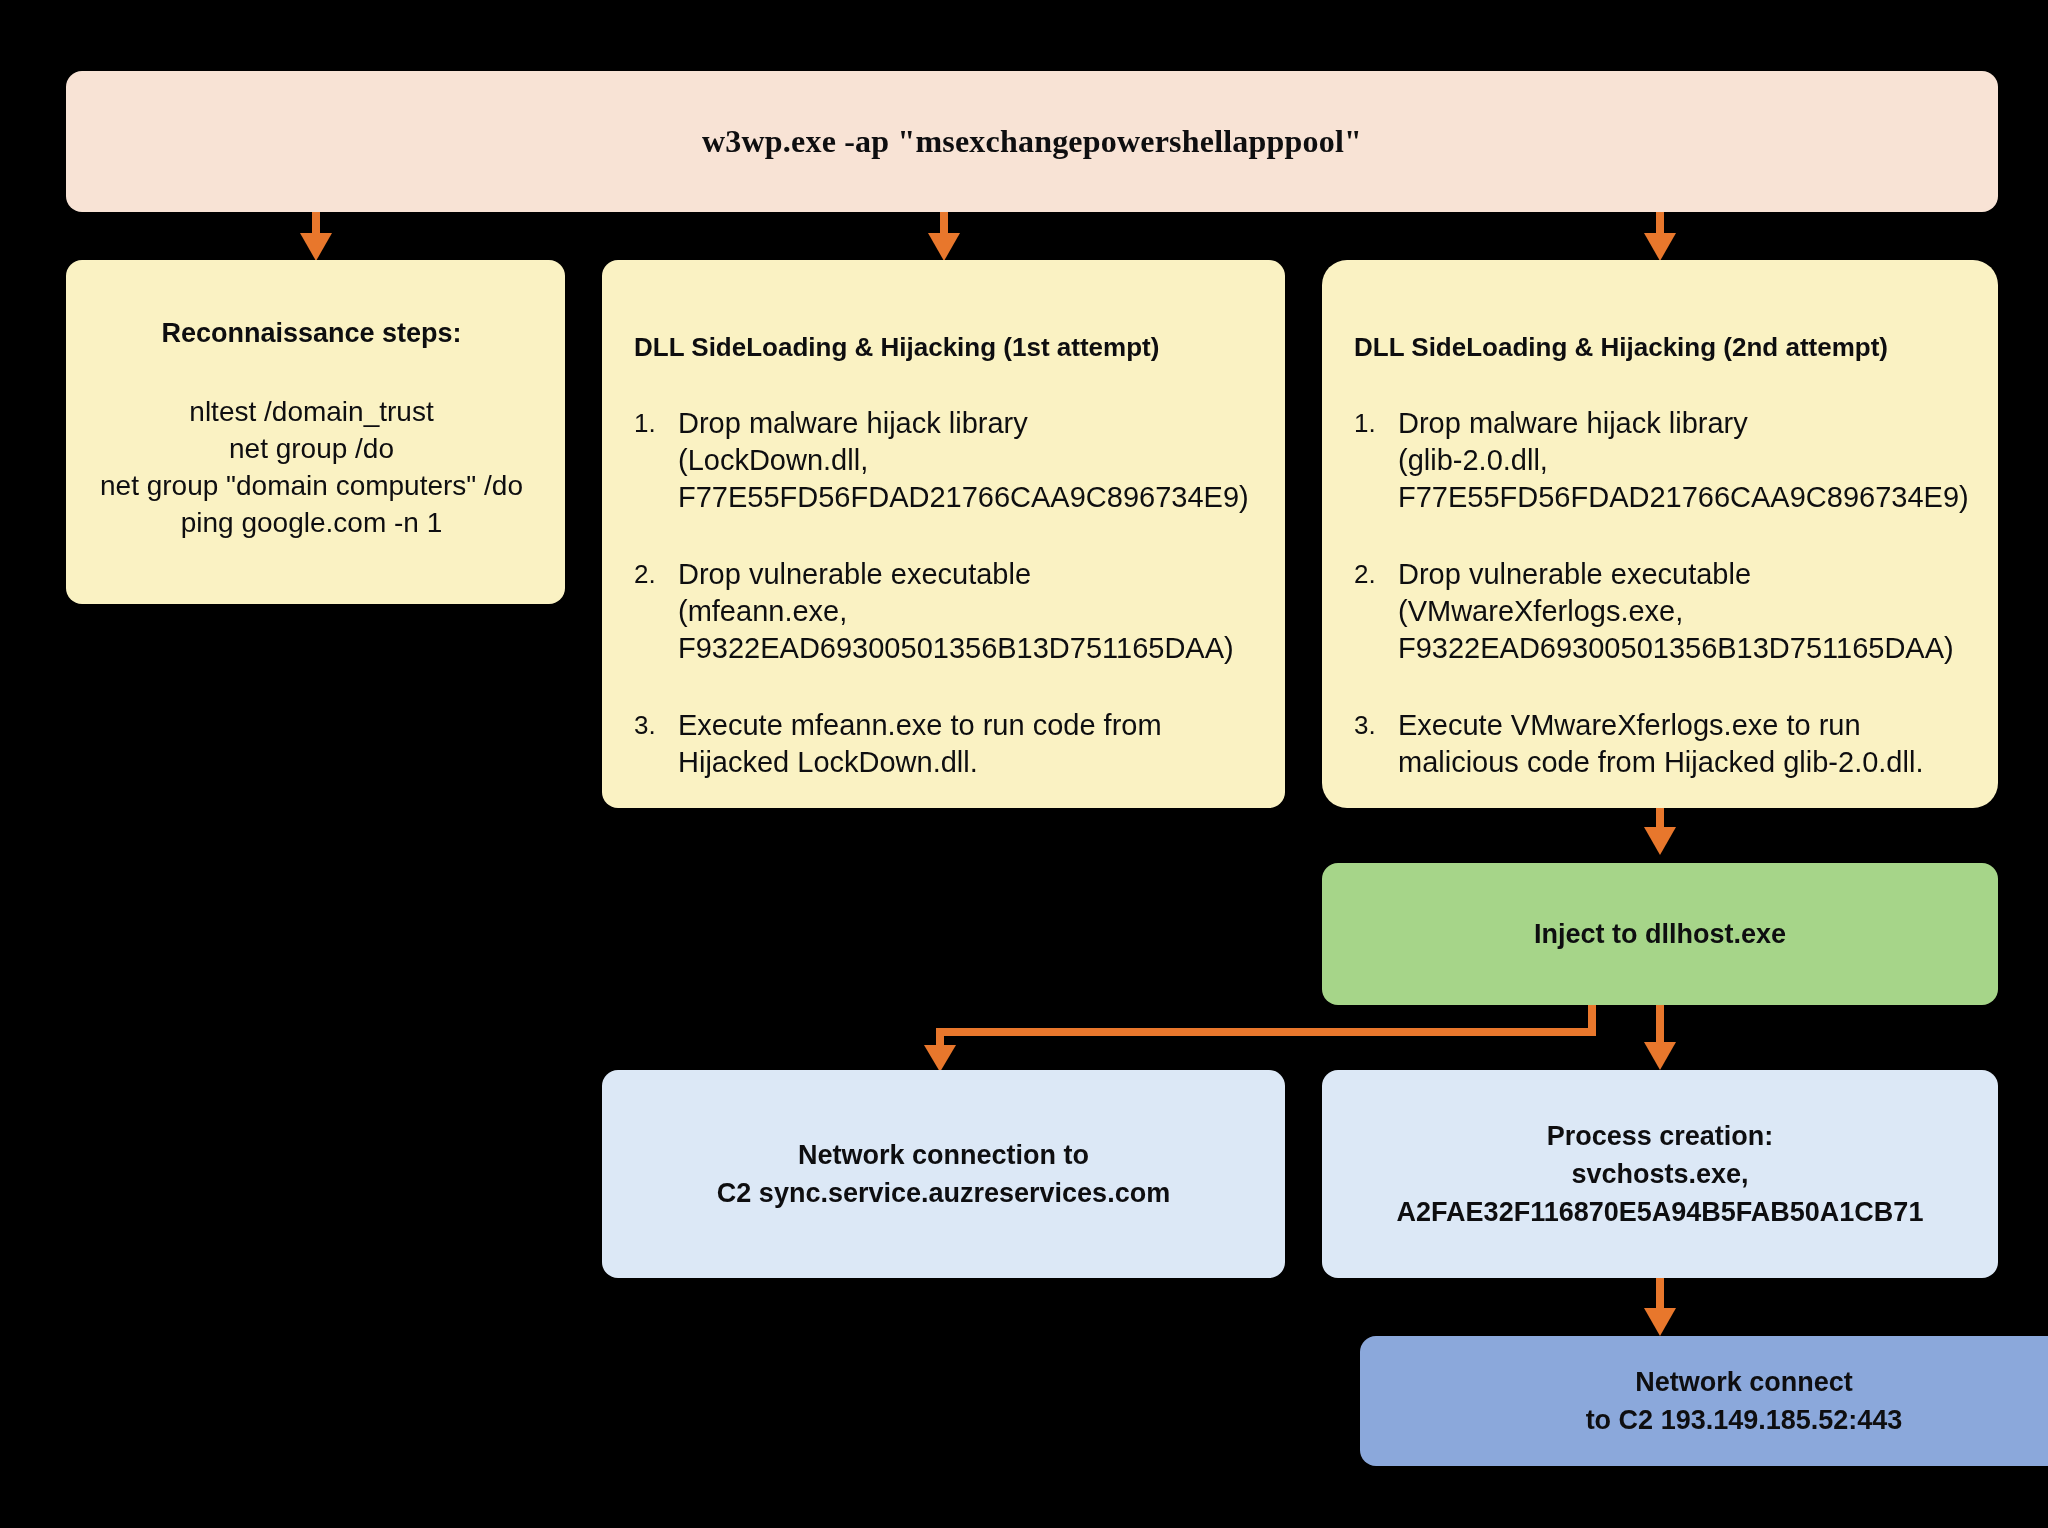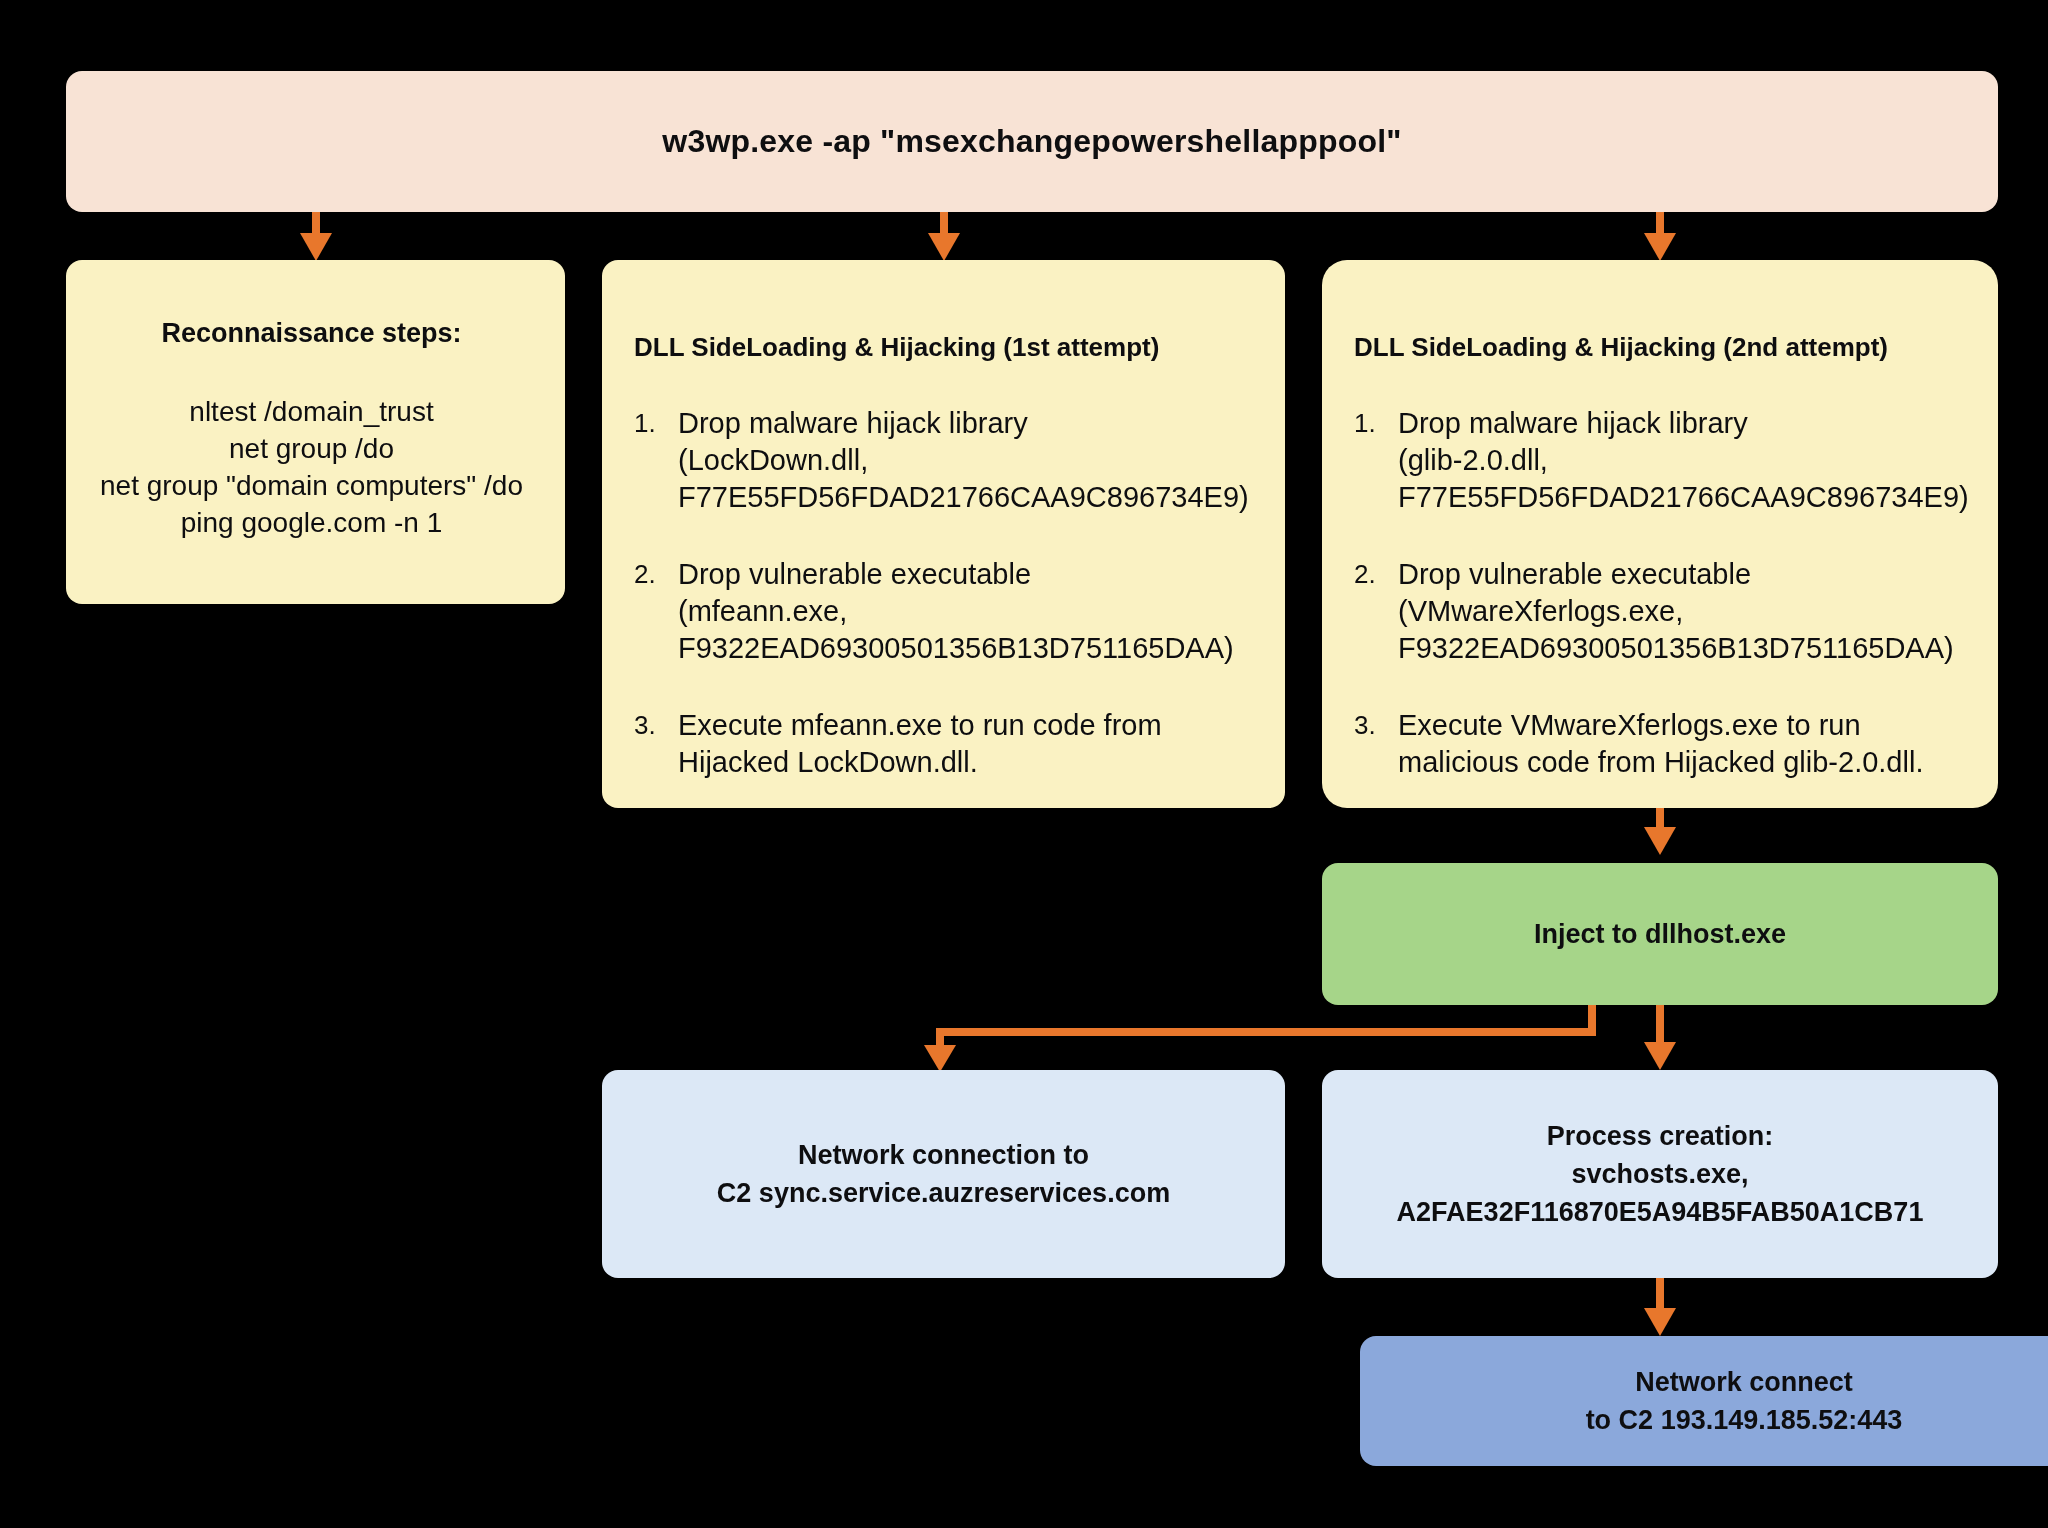--- a/index.html
+++ b/index.html
@@ -5,21 +5,21 @@
   html,body{margin:0;padding:0;background:#000;}
   #canvas{
     position:relative;
     width:2048px;height:1528px;
     background:var(--background,#000);
     font-family:"Liberation Sans","DejaVu Sans",sans-serif;
     color:var(--text,#0E0E10);
     overflow:hidden;
   }
   .box{position:absolute;border-radius:16px;box-sizing:border-box;}
-  .pink{background:var(--box_pink);}
+  .pink{background:var(--box_pink);font-family:Liberation Serif, serif;}
   .yellow{background:var(--box_yellow);}
   .green{background:var(--box_green);}
   .blue{background:var(--box_blue);}
   .periwinkle{background:var(--box_periwinkle);}
   .center-label{
     display:flex;align-items:center;justify-content:center;
     text-align:center;font-weight:700;
   }
   .pre{white-space:pre-line;}
   .root-title{font-size:32px;font-weight:700;letter-spacing:.2px;}

